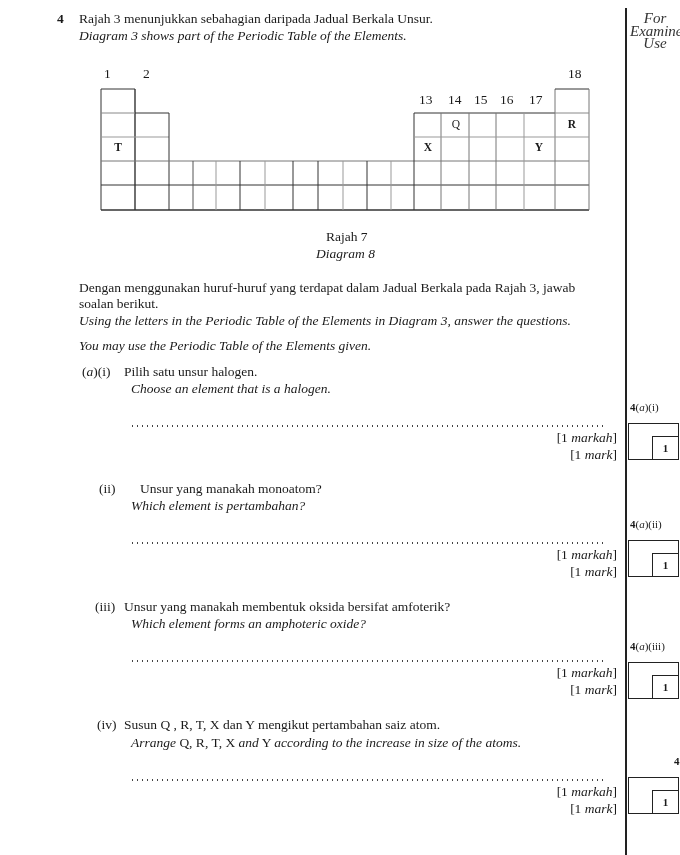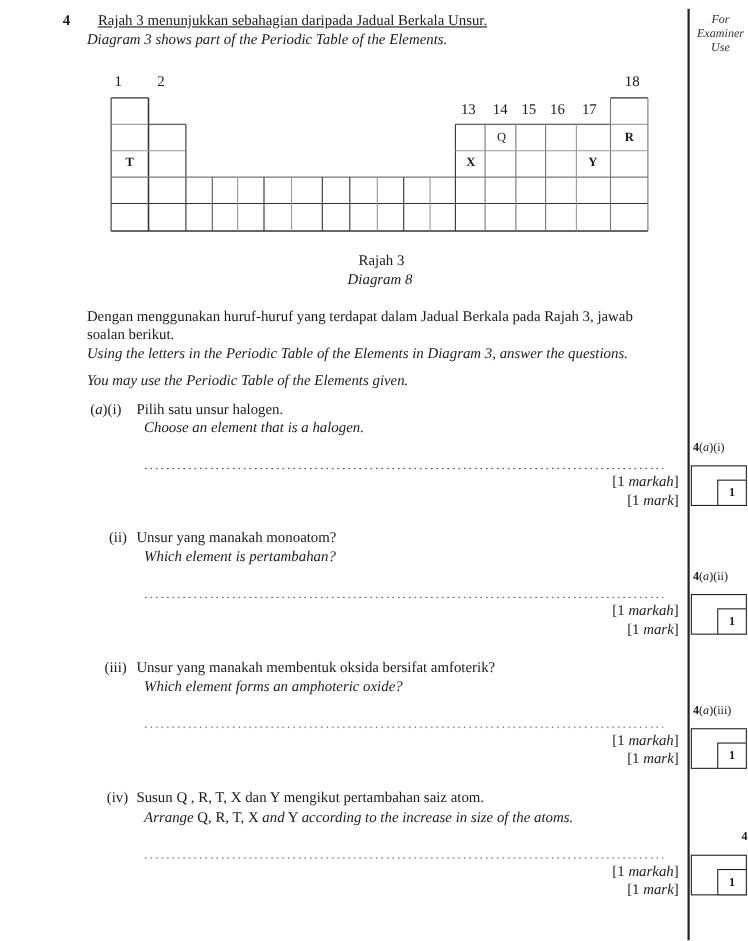--- a/index.html
+++ b/index.html
@@ -3,21 +3,21 @@
 <meta charset="utf-8">
 <style>
   html, body { margin:0; padding:0; background:#ffffff; }
   body { width:680px; height:855px; position:relative; overflow:hidden;
          font-family:"Liberation Serif","DejaVu Serif",serif; color:#1a1a1a; font-size:13.5px; }
   .abs { position:absolute; white-space:nowrap; }
   .it { font-style:italic; }
   .b { font-weight:bold; }
   .margin-line { position:absolute; left:625px; top:8px; width:1.5px; height:847px; background:#222; }
   .examiner { position:absolute; left:630px; top:12px; width:50px; text-align:center;
-              font-style:italic; font-size:11px; line-height:12.5px; color:#333; }
+              font-style:italic; font-size:15px; line-height:12.5px; color:#333; }
   svg text { font-family:"Liberation Serif","DejaVu Serif",serif; }
   .dots { position:absolute; left:130px; width:473px; height:2px;
           background-image:radial-gradient(circle, #444 0.7px, transparent 0.8px);
           background-size:5px 2px; background-repeat:repeat-x; }
   .mark { position:absolute; right:63px; text-align:right; font-size:13.5px; }
   .qref { position:absolute; left:630px; width:50px; text-align:left; font-size:11px; }
   .box-outer { position:absolute; left:628px; width:49px; height:35px; border:1.2px solid #222; }
   .box-inner { position:absolute; right:-1px; bottom:-1px; width:25px; height:22px; border:1.2px solid #222;
                font-size:11px; font-weight:bold; display:flex; align-items:center; justify-content:center; background:#fff; }
 </style>
@@ -25,21 +25,21 @@
 <body>
 
 <div class="margin-line"></div>
 <div class="examiner">
   <div>For</div>
   <div>Examiner</div>
   <div>Use</div>
 </div>
 
 <div class="abs b" style="left:57px; top:11px;">4</div>
-<div class="abs" style="left:89px; top:11px;text-decoration:underline;">Rajah 3 menunjukkan sebahagian daripada Jadual Berkala Unsur.</div>
+<div class="abs" style="left:79px; top:11px;">Rajah 3 menunjukkan sebahagian daripada Jadual Berkala Unsur.</div>
 <div class="abs it" style="left:79px; top:28px;">Diagram 3 shows part of the Periodic Table of the Elements.</div>
 
 <svg style="position:absolute; left:0; top:0;" width="680" height="230">
   <g stroke="#333" stroke-width="1" fill="none">
 
     <line x1="101" y1="89" x2="135" y2="89"></line>
     <line x1="101" y1="89" x2="101" y2="210"></line>
     <line x1="135" y1="89" x2="135" y2="210" stroke-width="1.4"></line>
 
     <line x1="135" y1="113" x2="169" y2="113"></line>
@@ -85,41 +85,41 @@
   </g>
   <g font-size="11.5" font-weight="bold" fill="#1a1a1a" text-anchor="middle">
     <text x="118" y="151">T</text>
     <text x="456" y="128" font-weight="normal">Q</text>
     <text x="572" y="128">R</text>
     <text x="428" y="151">X</text>
     <text x="539" y="151">Y</text>
   </g>
 </svg>
 
-<div class="abs" style="left:326px; top:229px;">Rajah 3</div>
+<div class="abs" style="left:326px; top:229px;">Rajah 7</div>
 <div class="abs it" style="left:316px; top:246px;">Diagram 8</div>
 
 <div class="abs" style="left:79px; top:280px;">Dengan menggunakan huruf-huruf yang terdapat dalam Jadual Berkala pada Rajah 3, jawab</div>
 <div class="abs" style="left:79px; top:296px;">soalan berikut.</div>
 <div class="abs it" style="left:79px; top:313px;">Using the letters in the Periodic Table of the Elements in Diagram 3, answer the questions.</div>
 <div class="abs it" style="left:79px; top:338px;">You may use the Periodic Table of the Elements given.</div>
 
 <div class="abs" style="left:82px; top:364px;">(<span class="it">a</span>)<span>(i)</span></div>
 <div class="abs" style="left:124px; top:364px;">Pilih satu unsur halogen.</div>
 <div class="abs it" style="left:131px; top:381px;">Choose an element that is a halogen.</div>
 <div class="dots" style="top:425px;"></div>
 <div class="mark" style="top:430px;"><span>[1 </span><span class="it">markah</span><span>]</span></div>
 <div class="mark" style="top:447px;"><span>[1 </span><span class="it">mark</span><span>]</span></div>
 <div class="qref" style="top:401px;"><span class="b">4</span>(<span class="it">a</span>)<span>(i)</span></div>
 <div class="box-outer" style="top:423px;">
   <div class="box-inner">1</div>
 </div>
 
 <div class="abs" style="left:99px; top:481px;">(ii)</div>
-<div class="abs" style="left:124px; top:481px;">Unsur yang manakah monoatom?</div>
+<div class="abs" style="left:140px; top:481px;">Unsur yang manakah monoatom?</div>
 <div class="abs it" style="left:131px; top:498px;">Which element is pertambahan?</div>
 <div class="dots" style="top:542px;"></div>
 <div class="mark" style="top:547px;"><span>[1 </span><span class="it">markah</span><span>]</span></div>
 <div class="mark" style="top:564px;"><span>[1 </span><span class="it">mark</span><span>]</span></div>
 <div class="qref" style="top:518px;"><span class="b">4</span>(<span class="it">a</span>)<span>(ii)</span></div>
 <div class="box-outer" style="top:540px;">
   <div class="box-inner">1</div>
 </div>
 
 <div class="abs" style="left:95px; top:599px;">(iii)</div>

